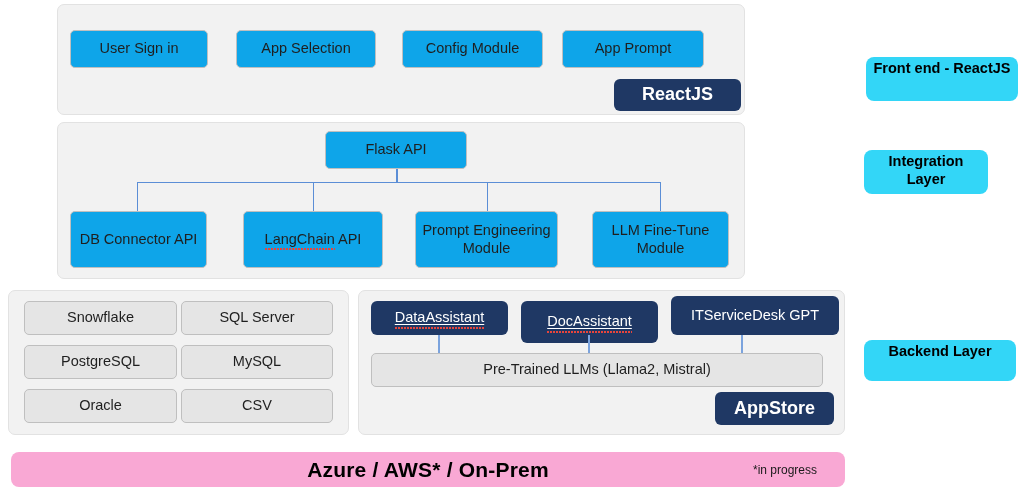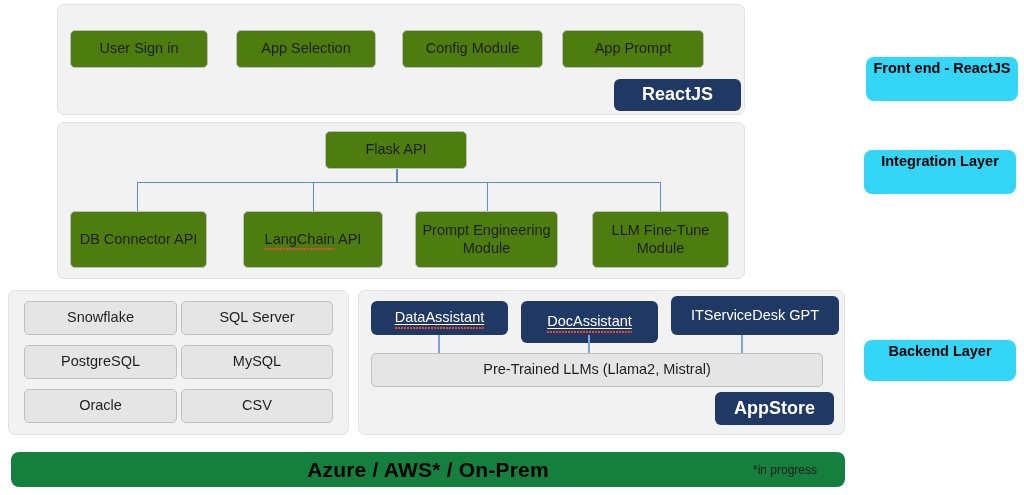--- a/index.html
+++ b/index.html
@@ -26,21 +26,21 @@
     background: #f2f2f2;
     border: 1px solid #e2e2e2;
     border-radius: 7px;
     box-sizing: border-box;
   }
 
   
   .card {
     position: absolute;
     box-sizing: border-box;
-    background: #4d7c0f;
+    background: #0ea5e9;
     border: 1px solid #bfbfbf;
     border-radius: 5px;
     display: flex;
     align-items: center;
     justify-content: center;
     text-align: center;
     font-size: 14.5px;
     line-height: 1.18;
     color: #1f1f1f;
     padding: 2px 4px;
@@ -113,21 +113,21 @@
     align-items: flex-start;
     justify-content: center;
     text-align: center;
     padding: 2px 6px;
   }
 
   
   .banner {
     position: absolute;
     box-sizing: border-box;
-    background: #15803d;
+    background: #f9a8d4;
     border-radius: 8px;
   }
   .banner-title {
     position: absolute;
     left: 0;
     right: 0;
     top: 50%;
     transform: translateY(-50%);
     text-align: center;
     font-weight: bold;
@@ -235,21 +235,21 @@
     <span>Pre-Trained LLMs (Llama2, Mistral)</span>
   </div>
 
   <div class="navy badge" style="left:715px; top:392px; width:119px; height:33px;">
     <span>AppStore</span>
   </div>
 
   <div class="layer-label" style="left:866px; top:57px; width:152px; height:44px;">
     <span>Front end - ReactJS</span>
   </div>
-  <div class="layer-label" style="left:864px; top:150px; width:152px; height:44px;">
+  <div class="layer-label" style="left:864px; top:150px; width:124px; height:44px;">
     <span>Integration Layer</span>
   </div>
   <div class="layer-label" style="left:864px; top:340px; width:152px; height:41px;">
     <span>Backend Layer</span>
   </div>
 
   <div class="banner" style="left:11px; top:452px; width:834px; height:35px;">
     <div class="banner-title">Azure / AWS* / On-Prem</div>
     <div class="banner-note">*in progress</div>
   </div>

